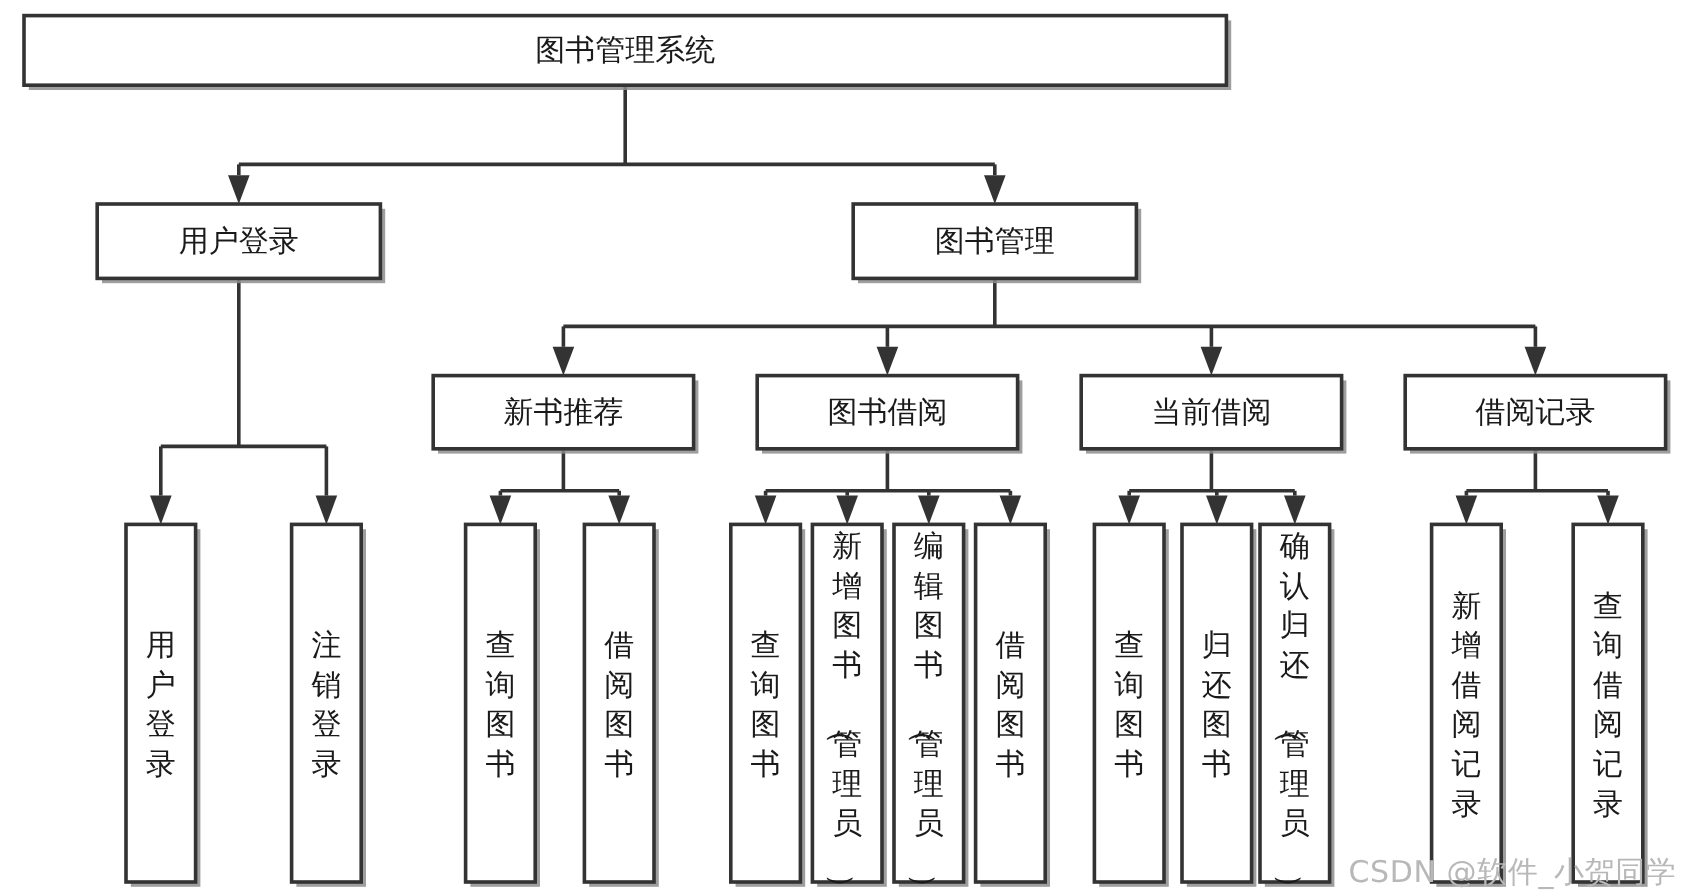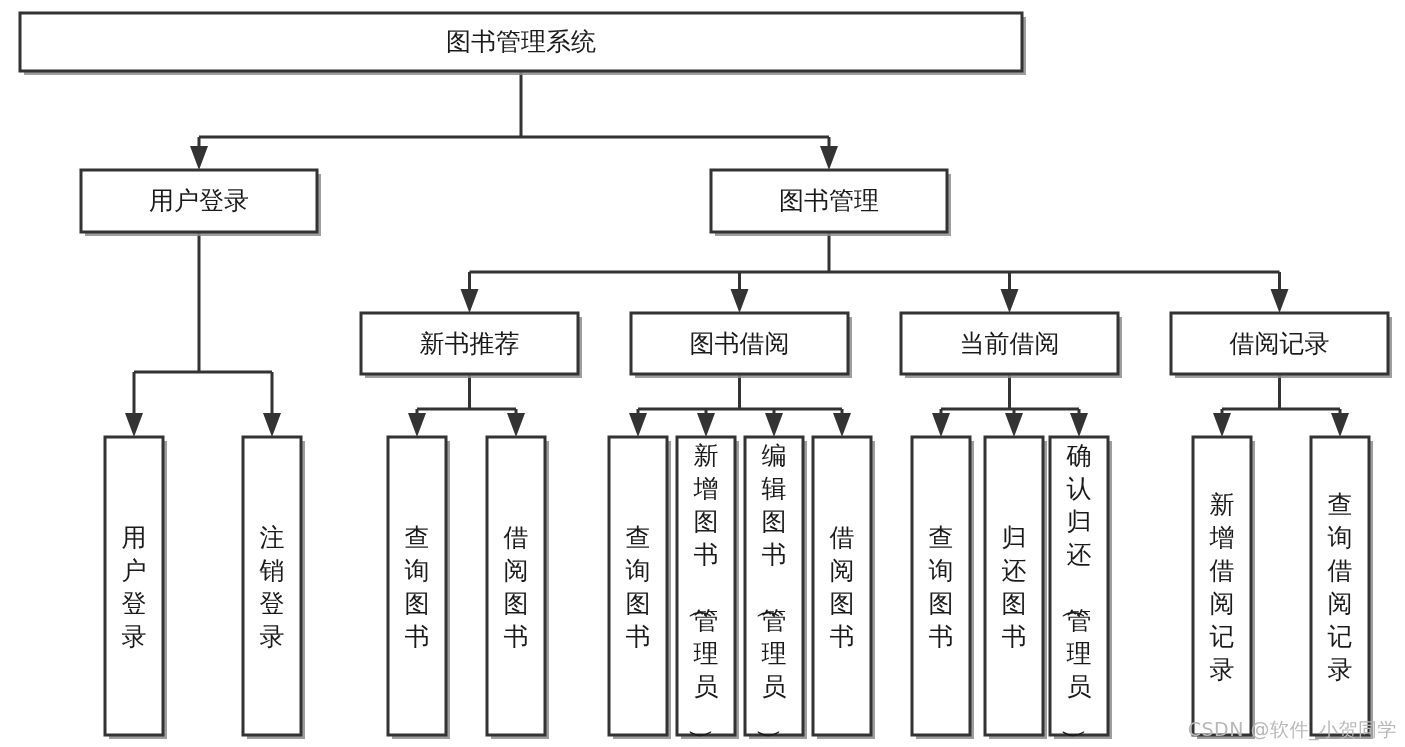--- a/index.html
+++ b/index.html
@@ -56,21 +56,21 @@
     font-family: "DejaVu Sans", "Liberation Sans", sans-serif;
     fill: #1a1a1a;
     font-size: 25px;
     text-anchor: middle;
   }
   .watermark {
     position: absolute;
     right: 8px;
     bottom: 4px;
     font-family: "DejaVu Sans", "Liberation Sans", sans-serif;
-    font-size: 19px;
+    font-size: 25px;
     color: #b8b8b8;
     letter-spacing: 0.5px;
     white-space: nowrap;
     user-select: none;
   }
 </style>
 </head>
 <body>
 
 <div id="diagram-root">

